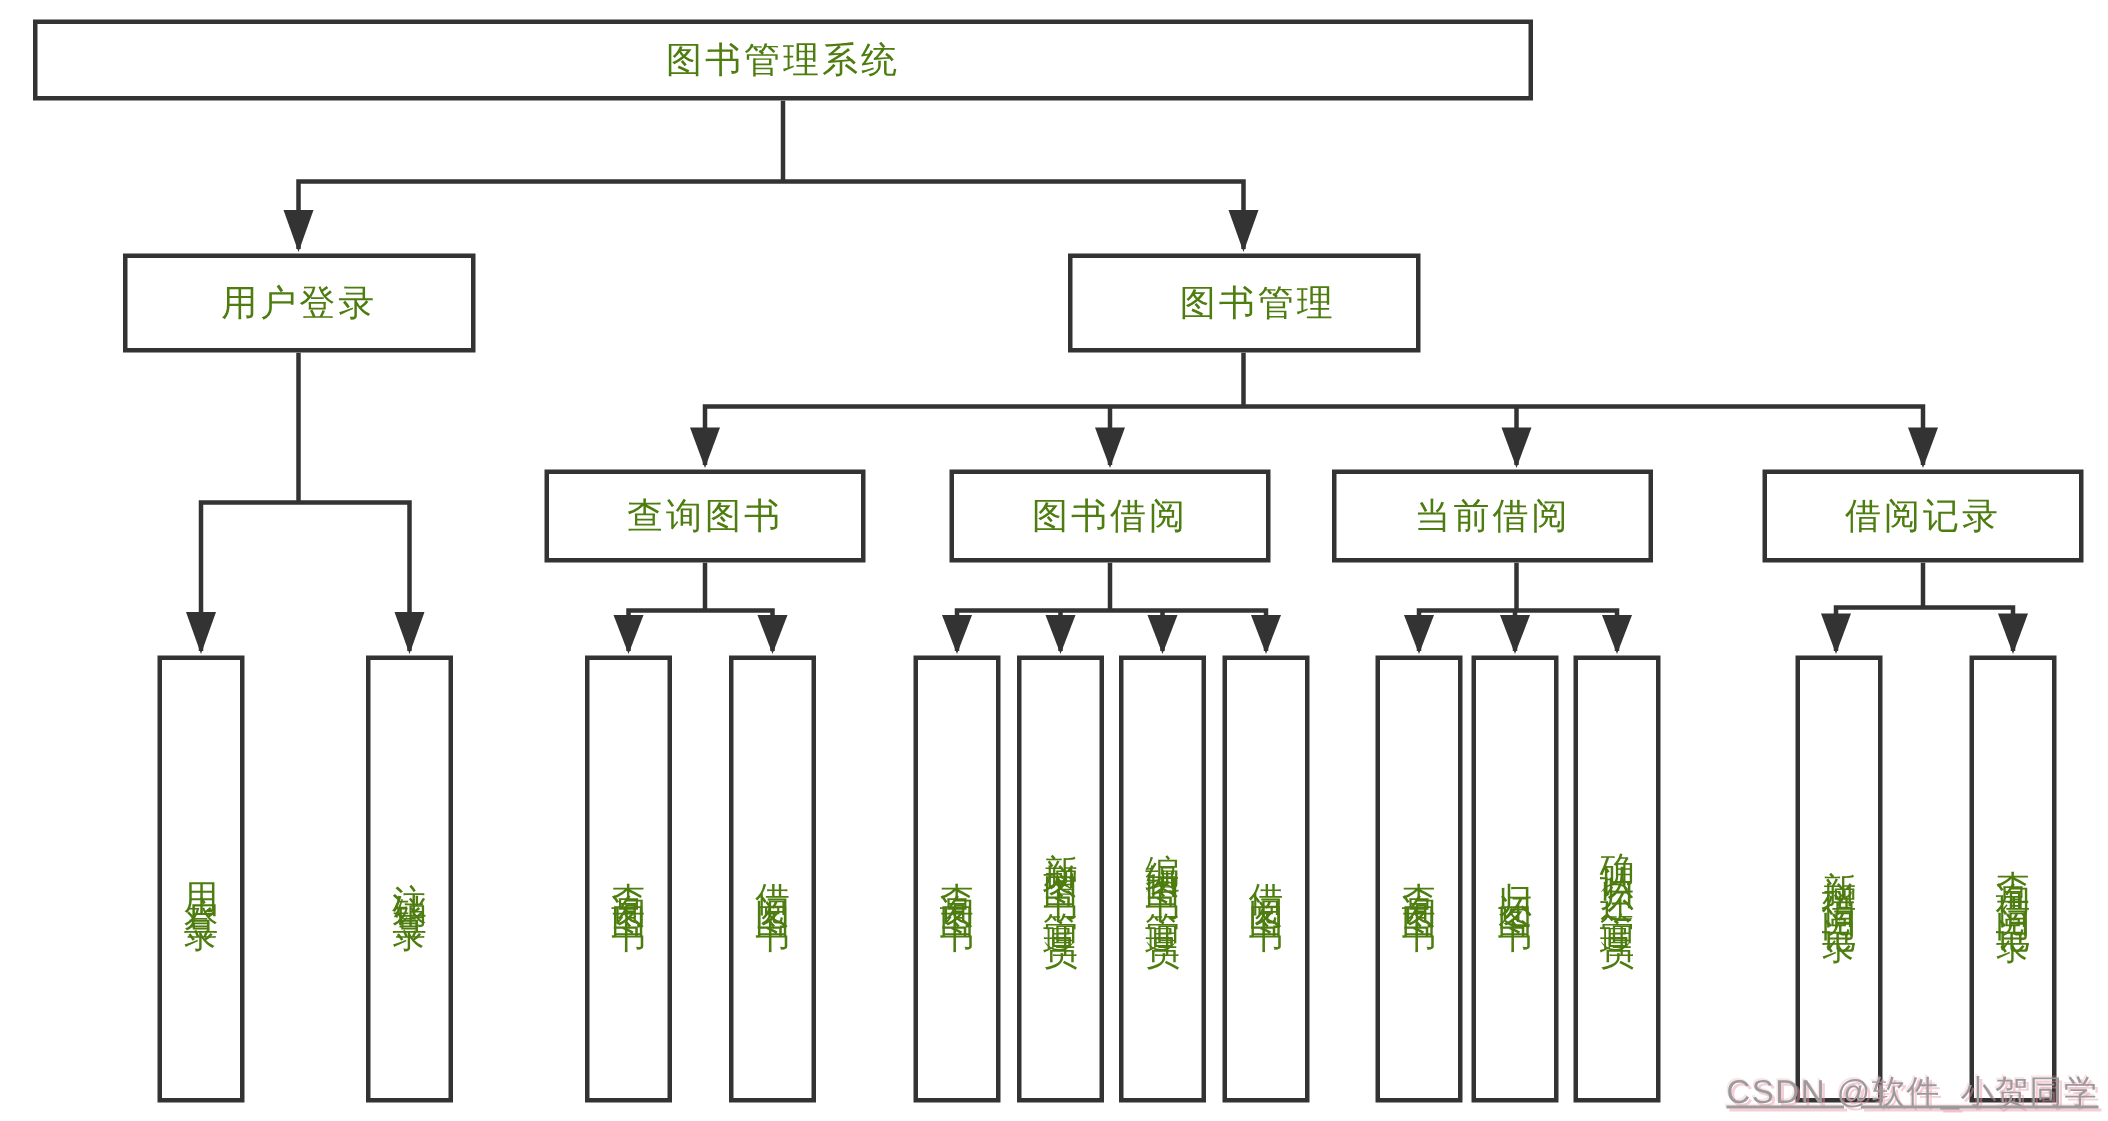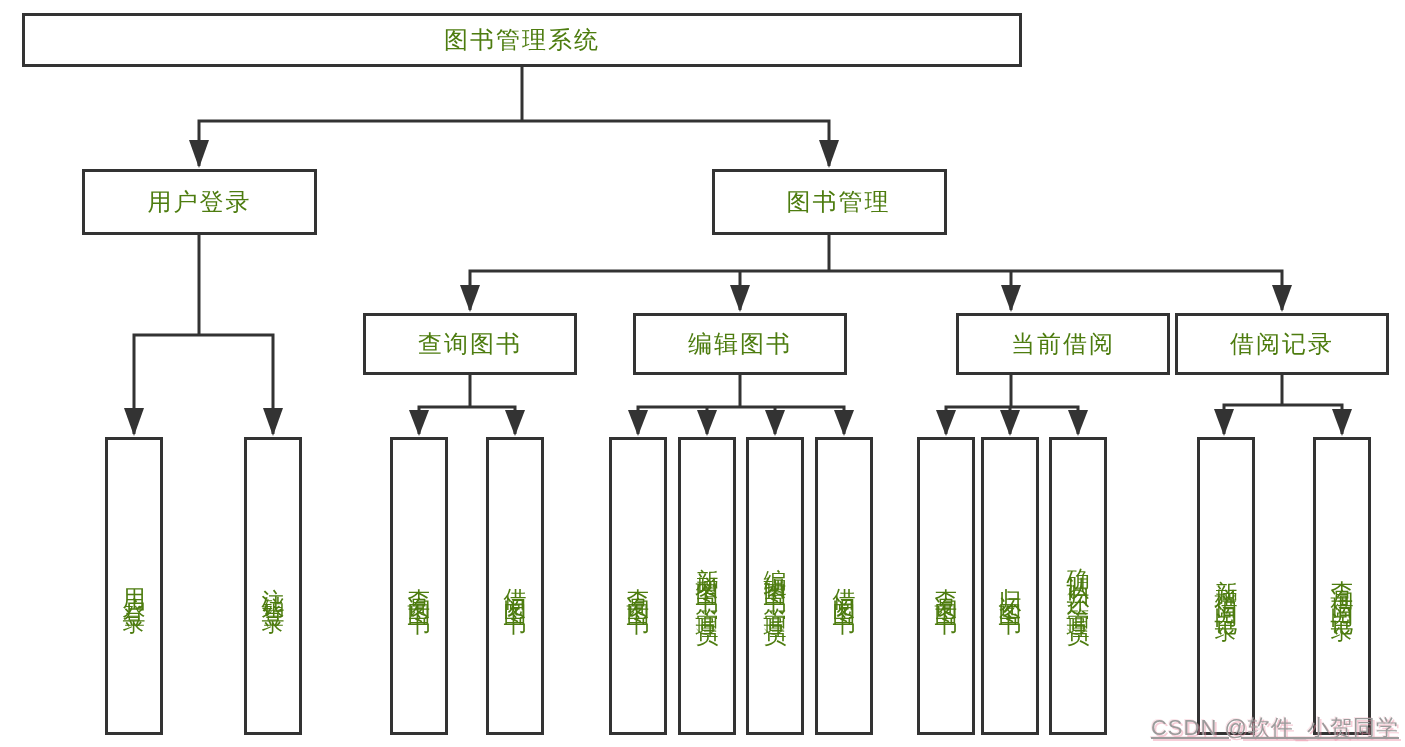--- a/index.html
+++ b/index.html
@@ -44,21 +44,21 @@
     letter-spacing: 8px;
     line-height: 1;
     white-space: nowrap;
   }
   .root-box    { left: 22px;  top: 13px;  width: 1000px; height: 54px; }
   .lvl2-a      { left: 82px;  top: 169px; width: 235px;  height: 66px; }
   .lvl2-b      { left: 712px; top: 169px; width: 235px;  height: 66px; padding-left: 18px; }
   .lvl3       { top: 313px; width: 214px; height: 62px; }
   .lvl3-a      { left: 363px; }
   .lvl3-b      { left: 633px; }
-  .lvl3-c      { left: 956px; }
+  .lvl3-c      { left: 888px; }
   .lvl3-d      { left: 1175px; }
   .leaf       { top: 437px; width: 58px; height: 298px; }
   .lf-1a { left: 105px; }
   .lf-1b { left: 244px; }
   .lf-2a { left: 390px; }
   .lf-2b { left: 486px; }
   .lf-3a { left: 609px; }
   .lf-3b { left: 678px; }
   .lf-3c { left: 746px; }
   .lf-3d { left: 815px; }
@@ -132,21 +132,21 @@
     <path d="M1214 409 L1234 409 L1224 436 Z" fill="#333333" stroke="none"></path>
     <path d="M1332 409 L1352 409 L1342 436 Z" fill="#333333" stroke="none"></path>
   </svg>
 
   <div class="box h-box root-box">图书管理系统</div>
 
   <div class="box h-box lvl2-a">用户登录</div>
   <div class="box h-box lvl2-b">图书管理</div>
 
   <div class="box h-box lvl3 lvl3-a">查询图书</div>
-  <div class="box h-box lvl3 lvl3-b">编辑图书</div>
+  <div class="box h-box lvl3 lvl3-b">图书借阅</div>
   <div class="box h-box lvl3 lvl3-c">当前借阅</div>
   <div class="box h-box lvl3 lvl3-d">借阅记录</div>
 
   <div class="box leaf lf-1a">用户登录</div>
   <div class="box leaf lf-1b">注销登录</div>
 
   <div class="box leaf lf-2a">查询图书</div>
   <div class="box leaf lf-2b">借阅图书</div>
 
   <div class="box leaf lf-3a">查询图书</div>

